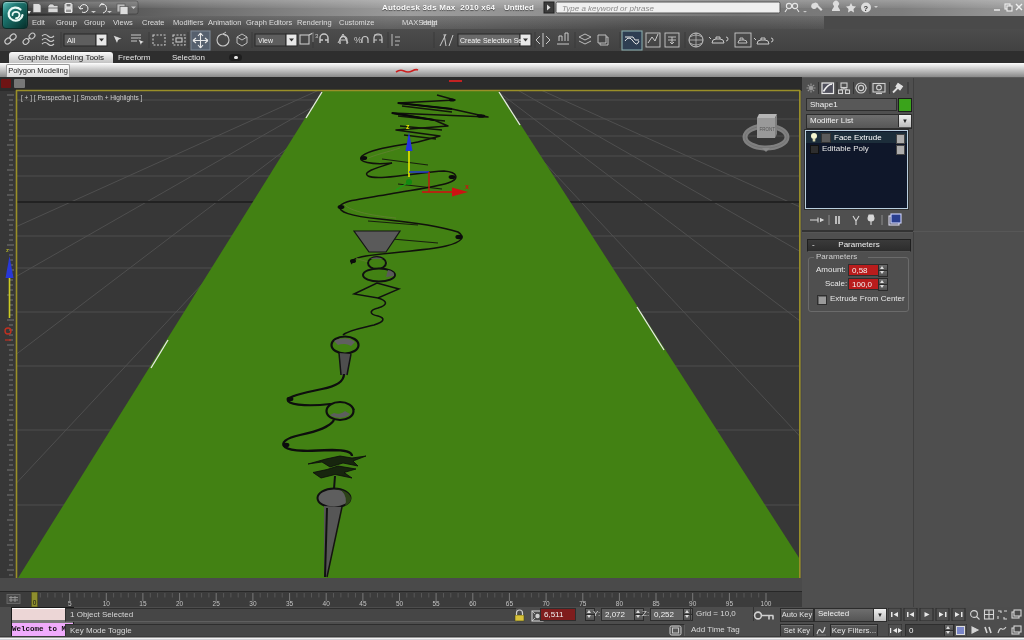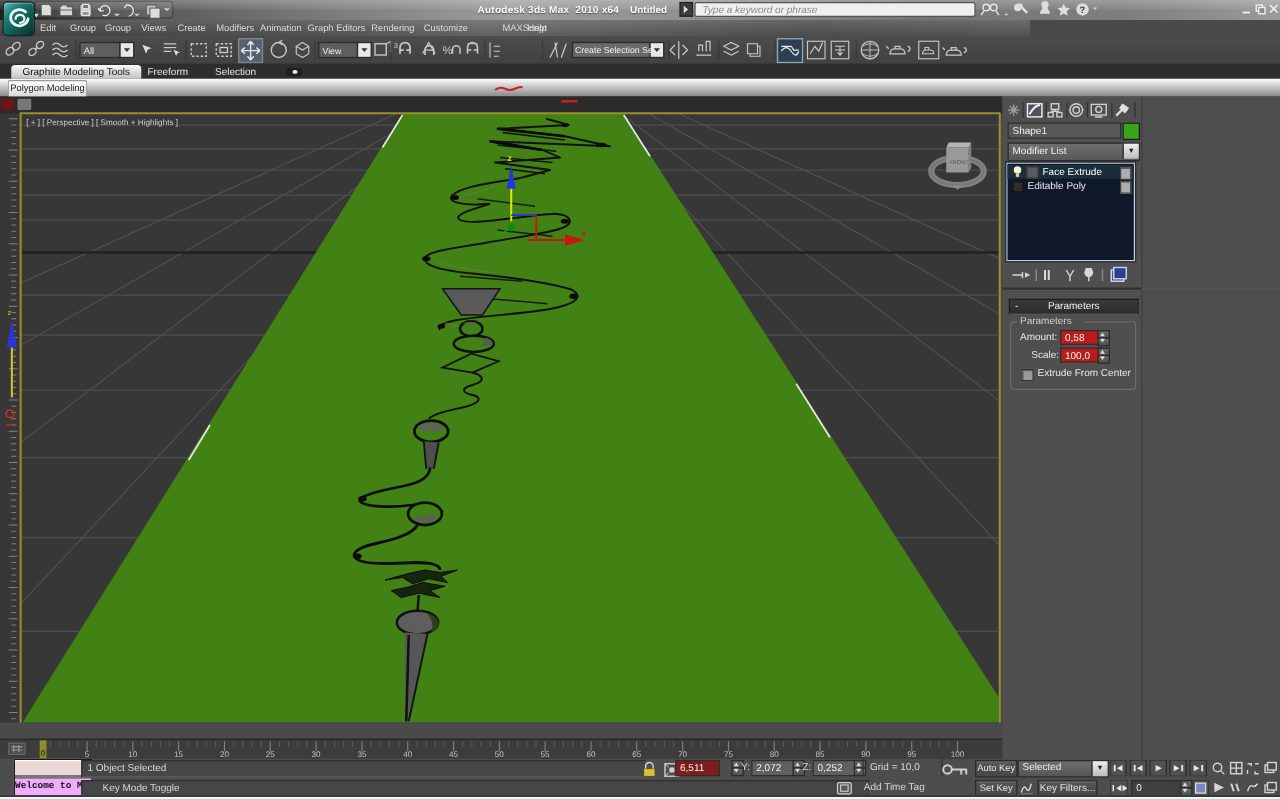--- a/index.html
+++ b/index.html
@@ -715,21 +715,21 @@
   </div>
   <div class="abs" id="statusbar" style="left:0;top:607px;width:1024px;height:33px;background:#4d4d4d;">
 
     <div style="position:absolute;left:0;top:0;width:61px;height:30px;border:1px solid #1a1a1a;background:#f0abfc;margin-left:11px;">
       <div style="position:absolute;left:0;top:0;width:61px;height:12px;background:#ecd6d6;border-top:1px solid #fff;"></div>
       <div style="position:absolute;left:0;top:12px;width:61px;height:3px;background:#787878;"></div>
       <div style="position:absolute;left:0;top:17px;width:61px;font-family:'Liberation Mono',monospace;font-size:7.5px;font-weight:bold;color:#111;white-space:nowrap;">Welcome to M</div>
     </div>
 
     <div class="fld" style="left:65px;top:1px;width:446px;height:11px;padding:1px 0 0 4px;">1 Object Selected</div>
-    <div class="fld" style="left:65px;top:17px;width:614px;height:11px;padding:1px 0 0 16px;">Key Mode Toggle</div>
+    <div class="fld" style="left:65px;top:17px;width:614px;height:11px;padding:1px 0 0 4px;">Key Mode Toggle</div>
 
     <svg style="position:absolute;left:513px;top:2px" width="32" height="13" viewBox="0 0 32 13" xmlns="http://www.w3.org/2000/svg">
       <rect x="2" y="6" width="9" height="6" fill="#d8c23a" stroke="#4a4a1a" stroke-width="0.6"></rect>
       <path d="M3.5,6 v-2 a3,3 0 0 1 6,0 v2" fill="none" stroke="#cfcfcf" stroke-width="1.2"></path>
       <rect x="19" y="2" width="11" height="10" fill="none" stroke="#cfcfcf" stroke-width="1.1"></rect>
       <circle cx="24.5" cy="7" r="2.2" fill="#cfcfcf"></circle>
       <path d="M19,2 l3,3 M30,2 l-3,3 M19,12 l3,-3 M30,12 l-3,-3" stroke="#cfcfcf" stroke-width="0.8"></path>
     </svg>
     <span style="position:absolute;left:544px;top:2px;font-size:8px;color:#d8d8d8;">X:</span>
     <div class="spinfld" style="left:540px;top:1px;width:31px;height:10px;padding:1px 0 0 3px;background:#7f1d1d;">6,511</div>

